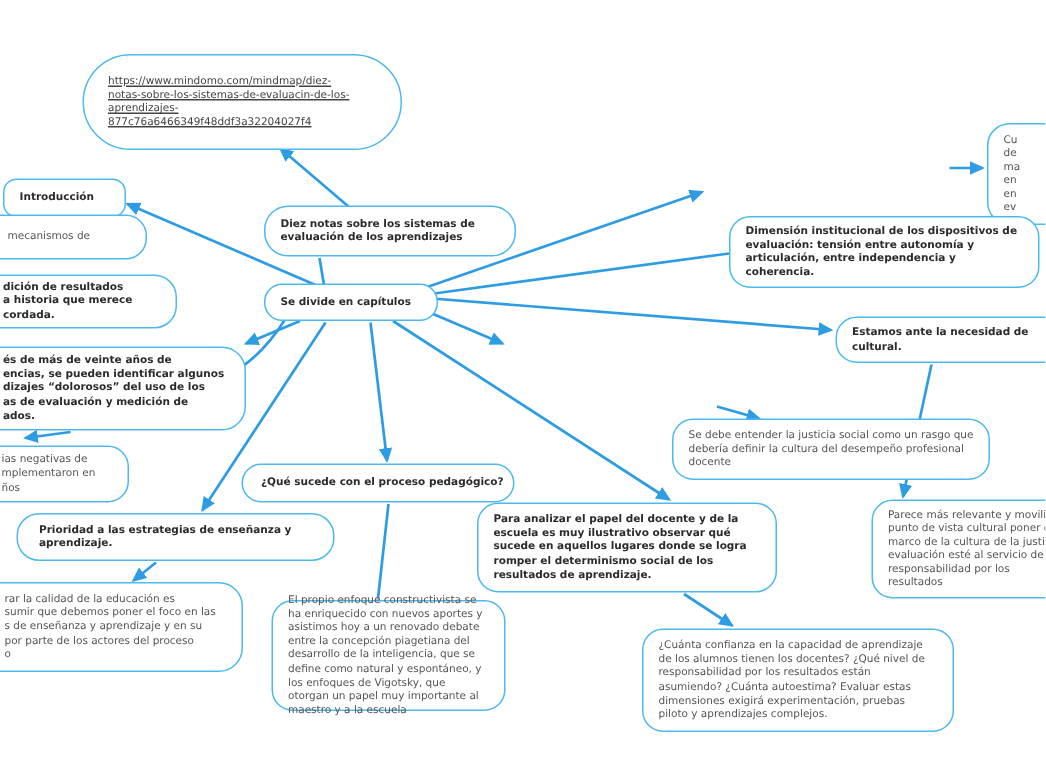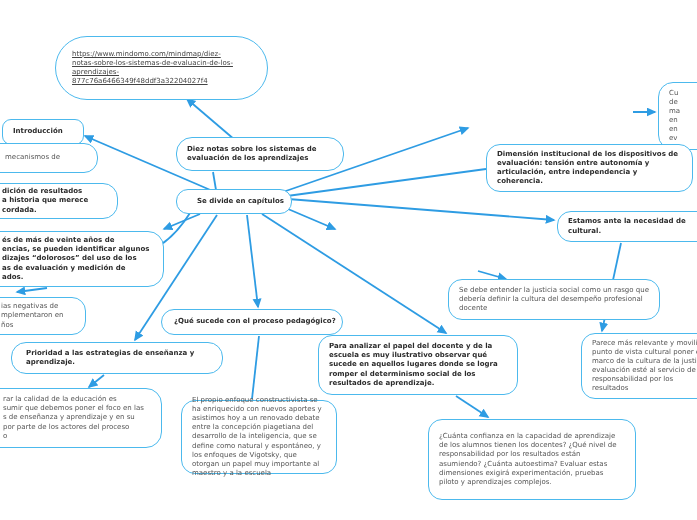--- a/index.html
+++ b/index.html
@@ -28,39 +28,39 @@
   .topic{font-weight:bold;font-size:7px;color:#2b2b2b;}
   .note{font-weight:normal;font-size:7px;color:#555;}
   .frag span{white-space:pre;}
   .pre  span{white-space:pre-line;}
   .nowrap span{white-space:nowrap;}
   .link span{text-decoration:underline;color:#444;cursor:pointer;}
 
   
   #n-url       {left:55px;  top:36px;  width:213px; height:64px; border-radius:32px; padding:5px 16px;}
   #n-main      {left:176px; top:137px; width:168px; height:34px; border-radius:16px;}
-  #n-divide    {left:176px; top:189px; width:116px; height:25px; border-radius:12px; padding:3px 20px;}
+  #n-divide    {left:176px; top:189px; width:116px; height:25px; border-radius:12px; padding:3px 10px;}
   #n-intro     {left:2px;   top:119px; width:82px;  height:18px; border-radius:9px;  padding:12px 10px;}
   #n-mecanismos{left:-30px; top:143px; width:128px; height:30px; border-radius:14px; padding:4px 8px 4px 34px;}
   #n-medicion  {left:-26px; top:183px; width:144px; height:36px; border-radius:15px; padding:4px 8px 4px 27px;}
   #n-veinte    {left:-32px; top:231px; width:196px; height:56px; border-radius:16px; padding:4px 8px 4px 33px;}
   #n-negativas {left:-20px; top:297px; width:106px; height:38px; border-radius:14px; padding:4px 8px 4px 20px;}
   #n-punto     {left:423px; top:95px;  width:211px; height:32px; border-radius:15px;}
   #n-recorte   {left:658px; top:82px;  width:62px;  height:68px; border-radius:15px;}
   #n-dimension {left:486px; top:144px; width:207px; height:48px;}
   #n-estamos   {left:557px; top:211px; width:160px; height:31px;}
   #n-politicas {left:333px; top:229px; width:212px; height:44px;}
   #n-justicia  {left:448px; top:279px; width:212px; height:41px;}
   #n-parece    {left:581px; top:333px; width:142px; height:66px;}
   #n-quesucede {left:161px; top:309px; width:182px; height:26px; border-radius:13px; padding:3px 12px;}
   #n-prioridad {left:11px;  top:342px; width:212px; height:32px; border-radius:15px; padding:4px 14px;}
   #n-calidad   {left:-42px; top:388px; width:204px; height:60px; border-radius:16px; padding:5px 8px 5px 44px;}
   #n-para      {left:318px; top:335px; width:200px; height:60px;}
   #n-enfoque   {left:181px; top:400px; width:156px; height:74px;}
-  #n-cuanta    {left:428px; top:419px; width:208px; height:81px; padding:16px 10px;}
+  #n-cuanta    {left:428px; top:419px; width:208px; height:69px; padding:16px 10px;}
 </style>
 </head>
 <body>
 
 <div id="canvas">
 
   <svg id="wires" width="697" height="520" viewBox="0 0 697 520">
     <defs>
       <marker id="ah" markerWidth="6" markerHeight="6" refX="4.6" refY="2.5" orient="auto">
         <path d="M0,0 L5.5,2.5 L0,5 Z" fill="#2e9ce3"></path>

